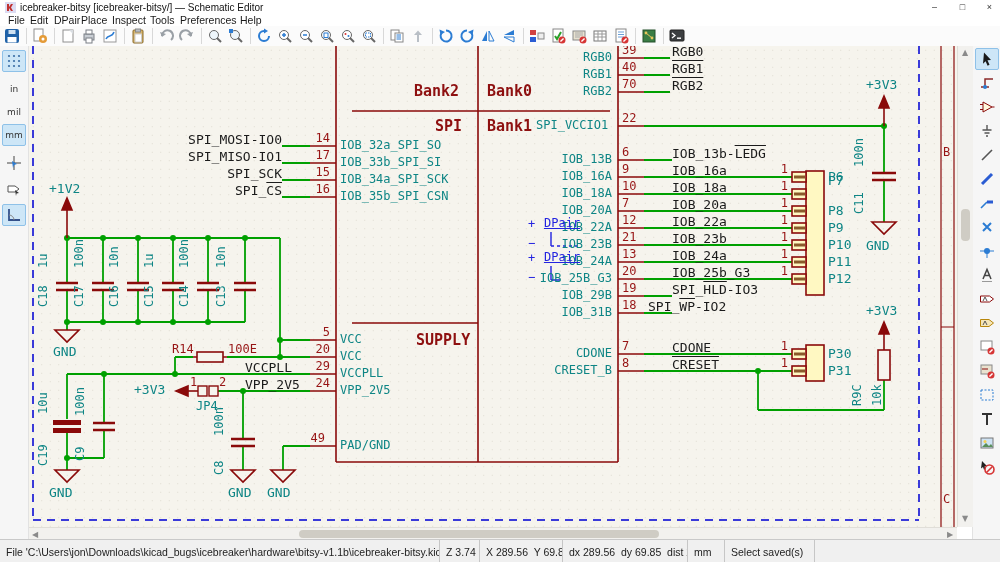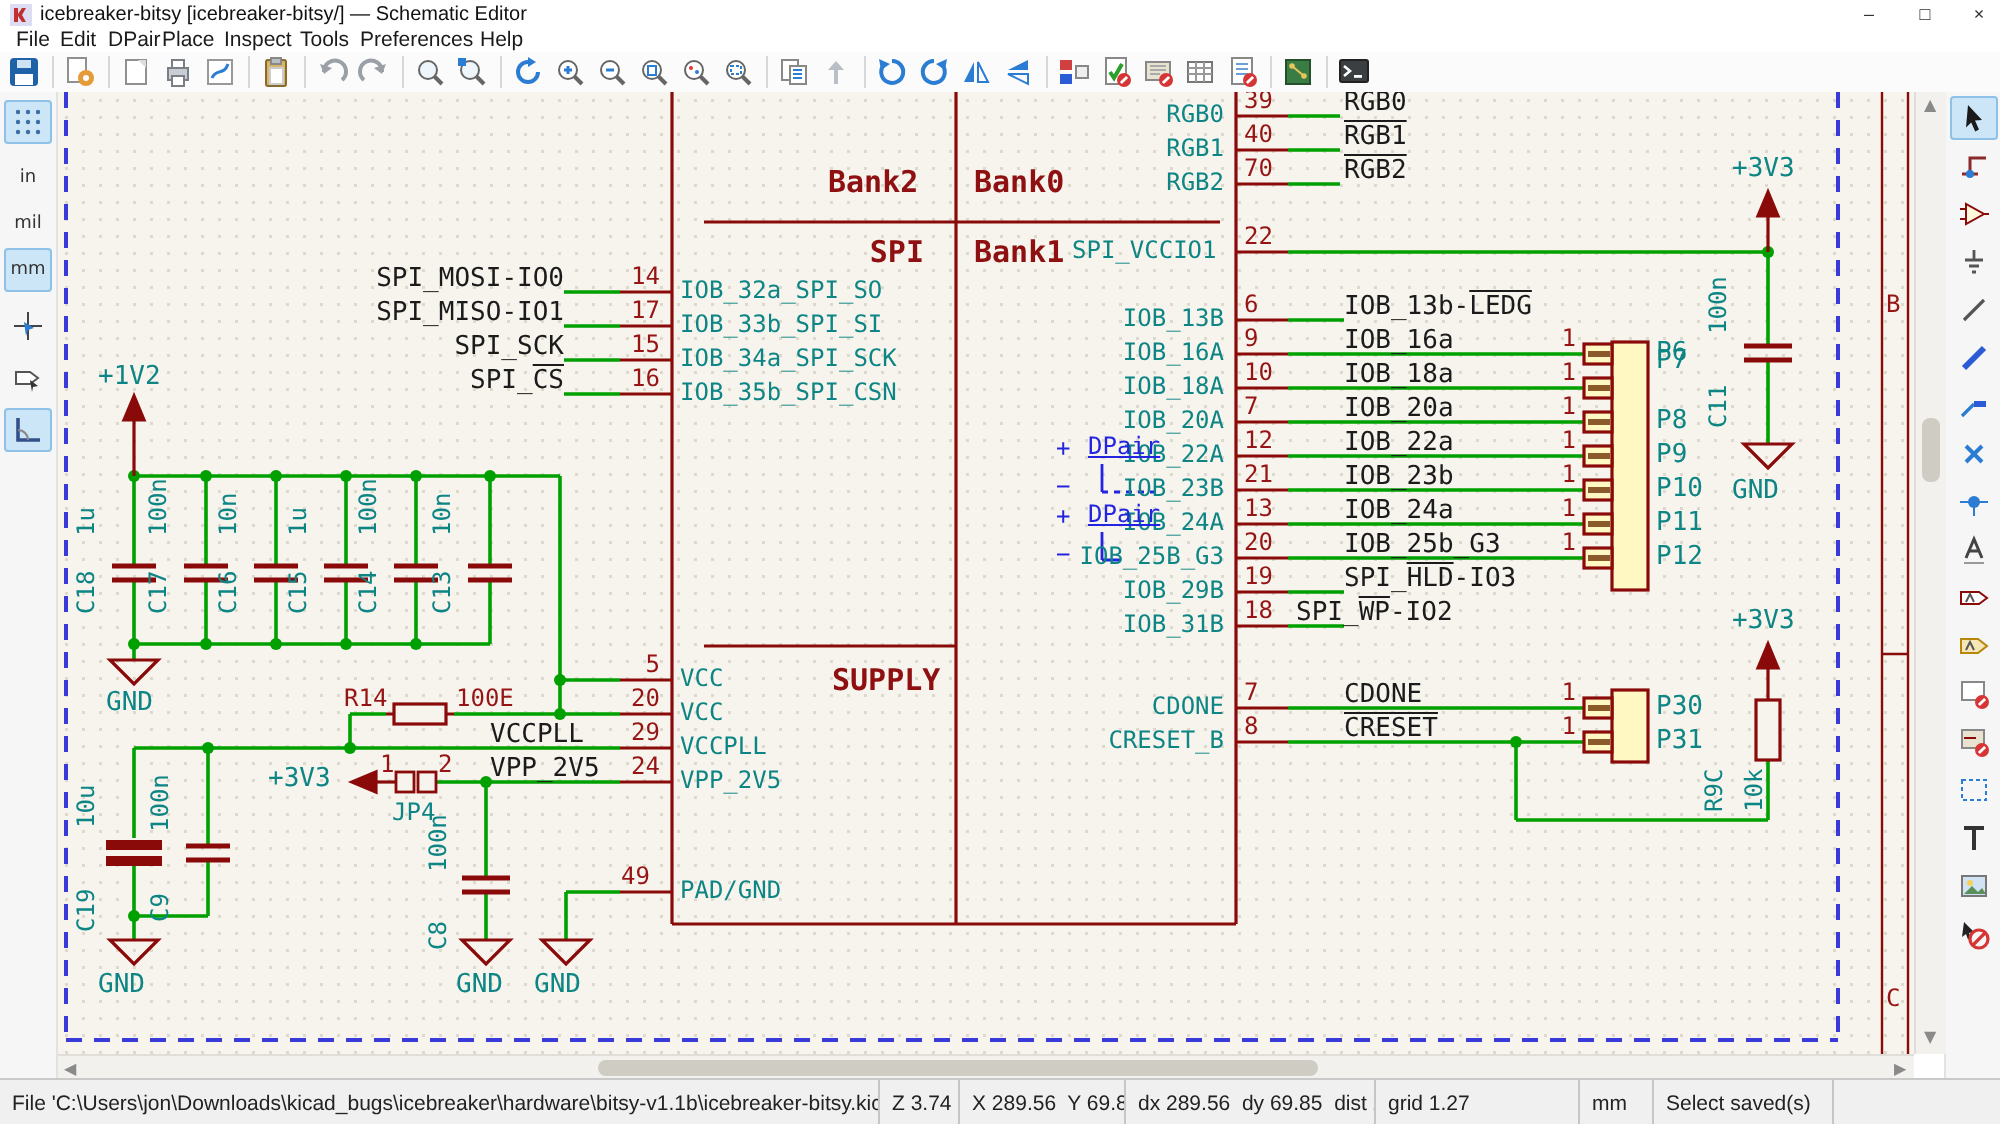--- a/index.html
+++ b/index.html
@@ -730,19 +730,18 @@
     <span class="arr" style="left:4px;top:2px">▲</span>
     <div class="thumb"></div>
     <span class="arr" style="left:4px;top:468px">▼</span>
   </div>
 
   <div id="status">
     <div style="width:440px">File 'C:\Users\jon\Downloads\kicad_bugs\icebreaker\hardware\bitsy-v1.1b\icebreaker-bitsy.kicad_sch' saved.</div>
     <div style="width:40px">Z 3.74</div>
     <div style="width:83px">X 289.56  Y 69.85</div>
     <div style="width:125px">dx 289.56  dy 69.85  dist 297.87</div>
-    <div style="width:102px">grid 1.27</div>
     <div style="width:37px">mm</div>
     <div style="width:90px">Select saved(s)</div>
     <div style="flex:1;border-right:none"></div>
   </div>
 
 </div>
 
 </body></html>

